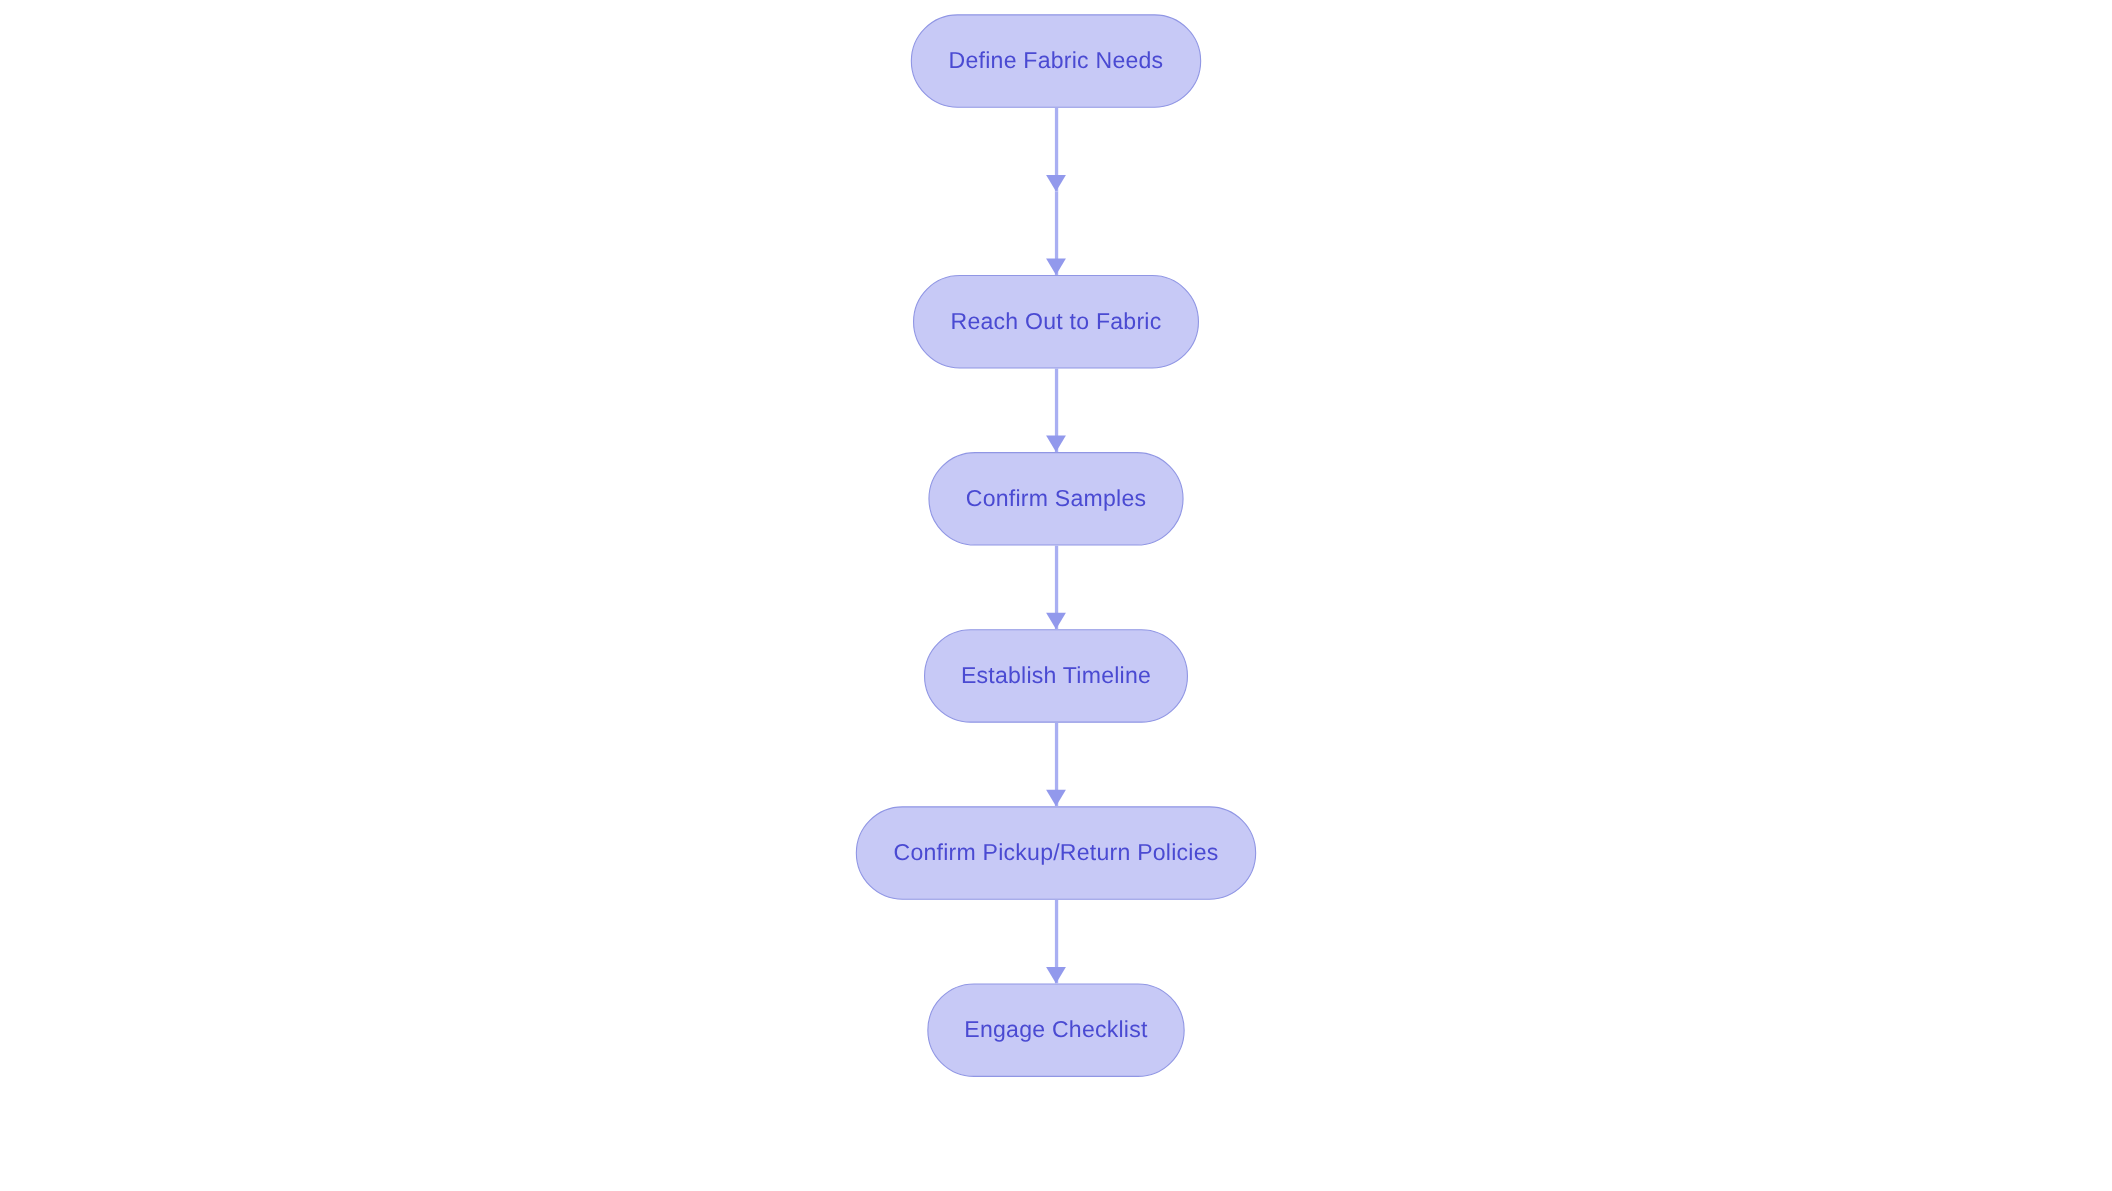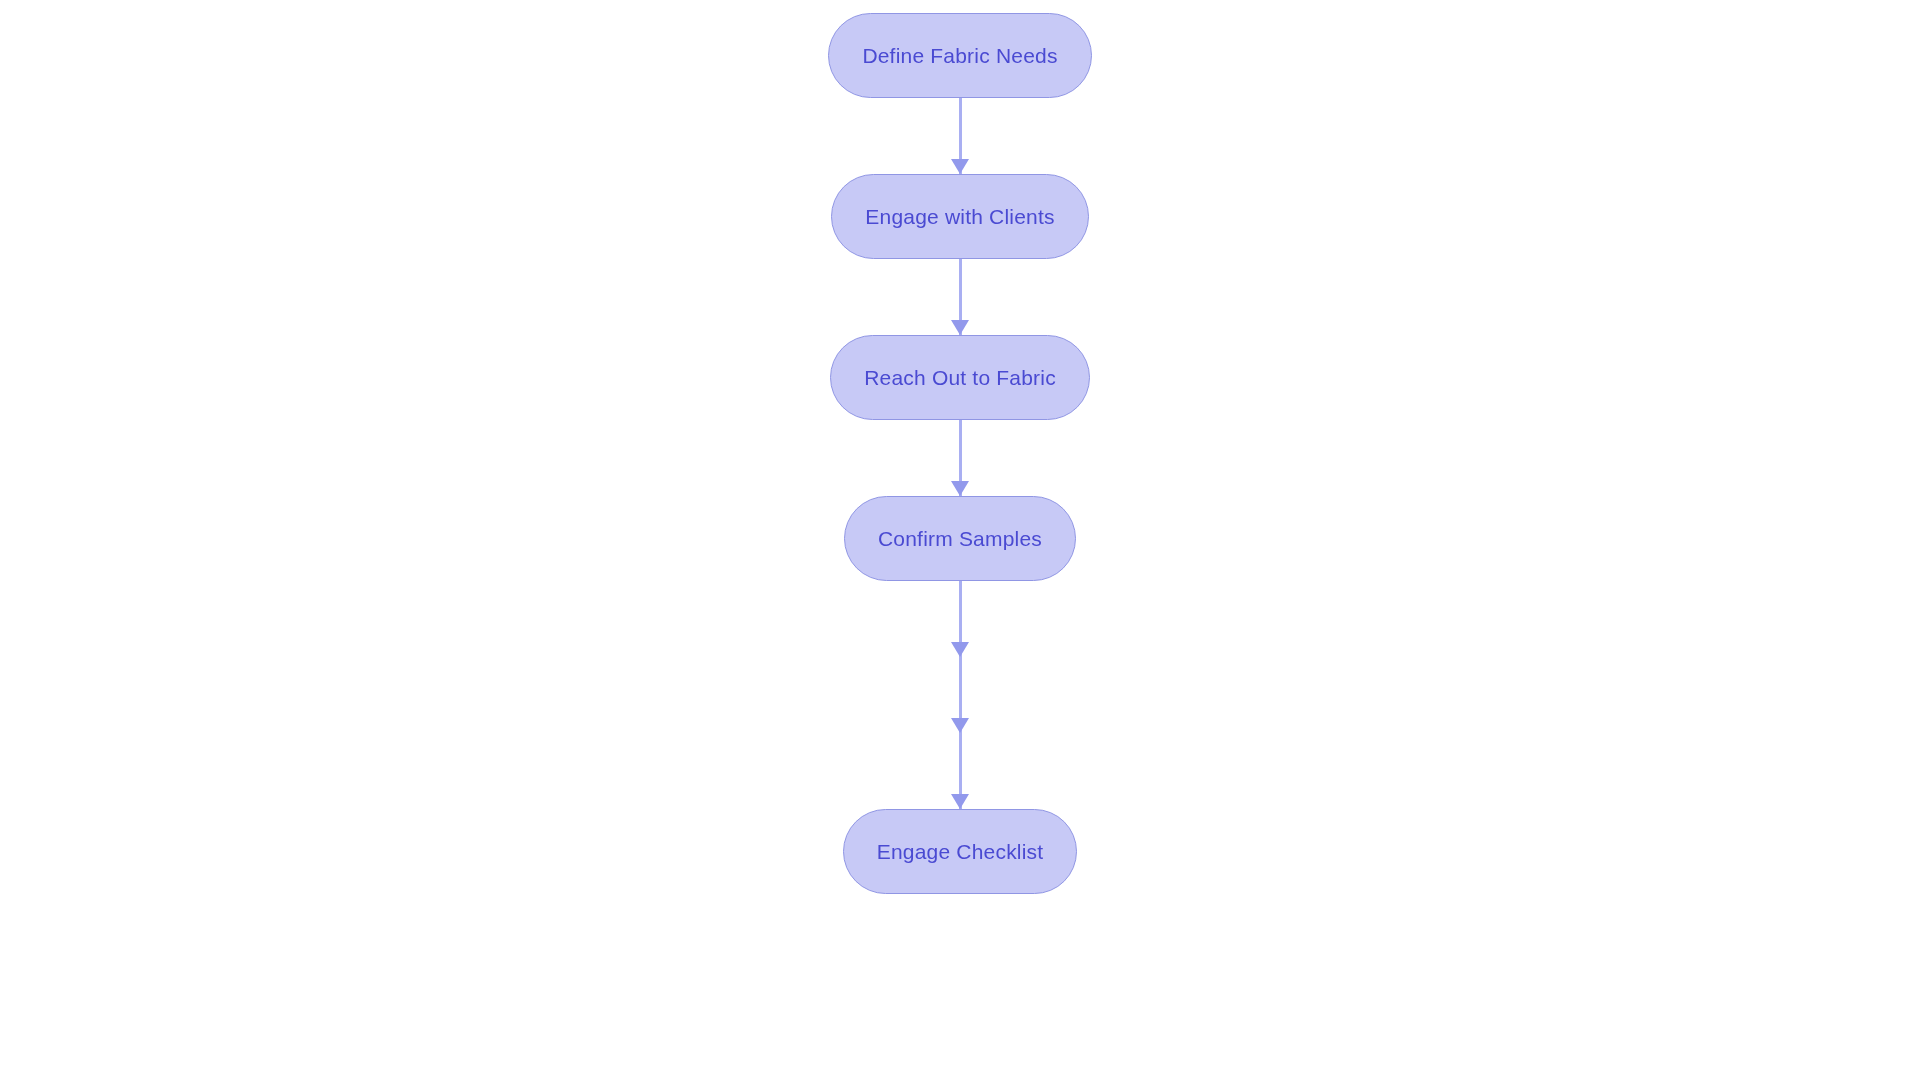--- a/index.html
+++ b/index.html
@@ -62,23 +62,20 @@
 <div class="canvas">
 
   <div class="flow-node">
     <span>Define Fabric Needs</span>
   </div>
 
   <div class="connector">
     <div class="arrowhead"></div>
   </div>
 
-  <div class="flow-node">
-    <span>Engage with Clients</span>
-  </div>
 
   <div class="connector">
     <div class="arrowhead"></div>
   </div>
 
   <div class="flow-node">
     <span>Reach Out to Fabric</span>
   </div>
 
   <div class="connector">
@@ -86,25 +83,31 @@
   </div>
 
   <div class="flow-node">
     <span>Confirm Samples</span>
   </div>
 
   <div class="connector">
     <div class="arrowhead"></div>
   </div>
 
+  <div class="flow-node">
+    <span>Establish Timeline</span>
+  </div>
 
   <div class="connector">
     <div class="arrowhead"></div>
   </div>
 
+  <div class="flow-node">
+    <span>Confirm Pickup/Return Policies</span>
+  </div>
 
   <div class="connector">
     <div class="arrowhead"></div>
   </div>
 
   <div class="flow-node">
     <span>Engage Checklist</span>
   </div>
 
 </div>

